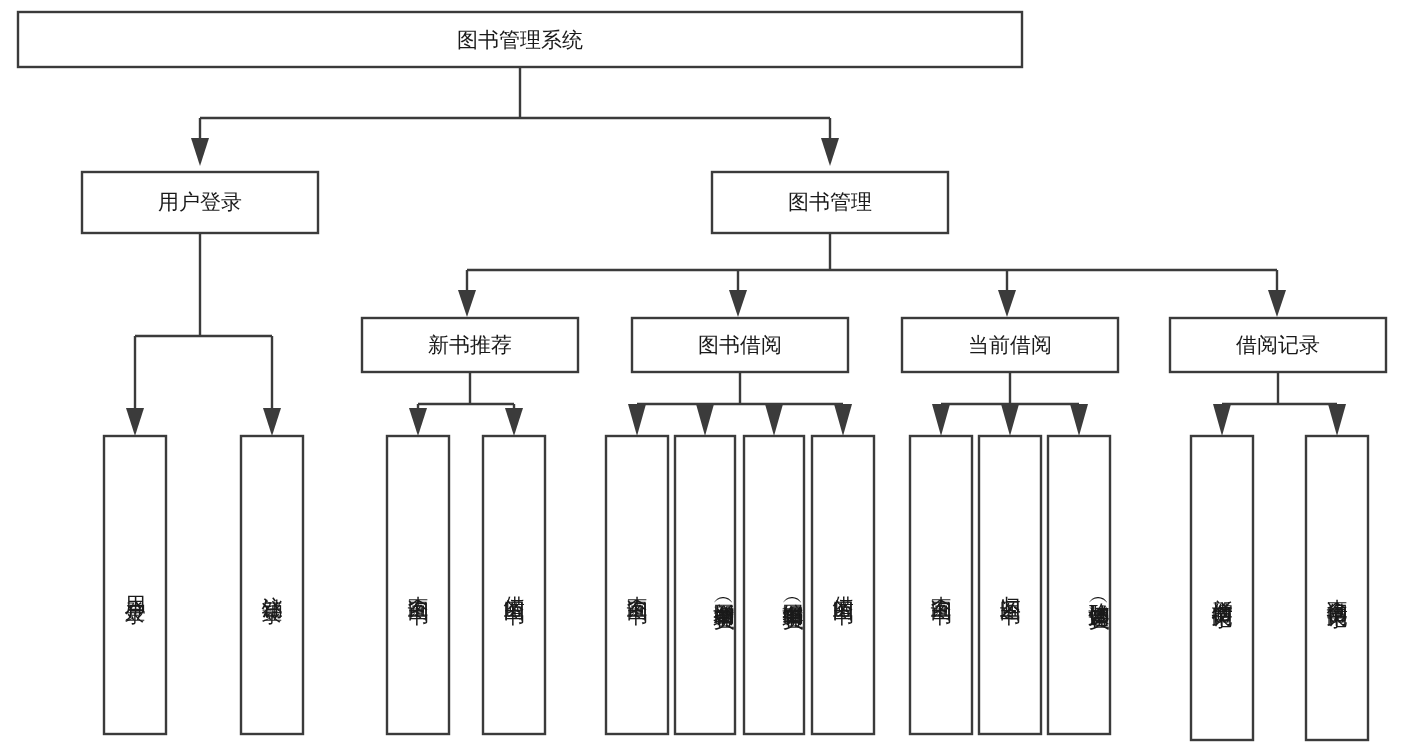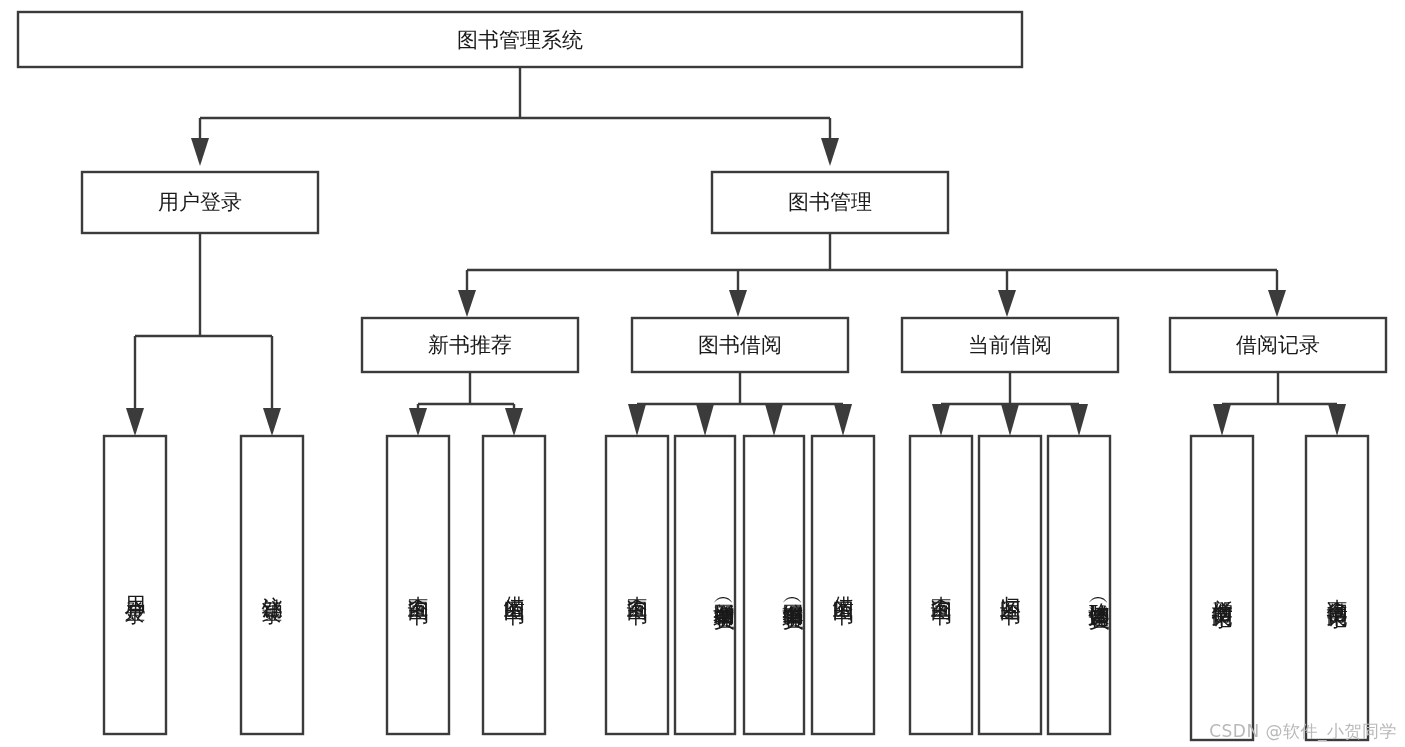--- a/index.html
+++ b/index.html
@@ -207,15 +207,14 @@
   <div class="leaf-label" style="left:744px; top:436px; width:60px; height:298px; align-items:flex-start; padding-top:10px; box-sizing:border-box; letter-spacing:1px;">编辑图书（管理员）</div>
   <div class="leaf-label" style="left:812px; top:436px; width:62px; height:298px;">借阅图书</div>
 
   <div class="leaf-label" style="left:910px; top:436px; width:62px; height:298px;">查询图书</div>
   <div class="leaf-label" style="left:979px; top:436px; width:62px; height:298px;">归还图书</div>
   <div class="leaf-label" style="left:1048px; top:436px; width:62px; height:298px; align-items:flex-start; padding-top:10px; box-sizing:border-box; letter-spacing:1px;">确认归还（管理员）</div>
 
   <div class="leaf-label" style="left:1191px; top:436px; width:62px; height:304px; letter-spacing:2px;">新增借阅记录</div>
   <div class="leaf-label" style="left:1306px; top:436px; width:62px; height:304px; letter-spacing:2px;">查询借阅记录</div>
 
-  <div id="watermark">CSDN @软件_小贺同学</div>
 
 </div>
 
 </body></html>

